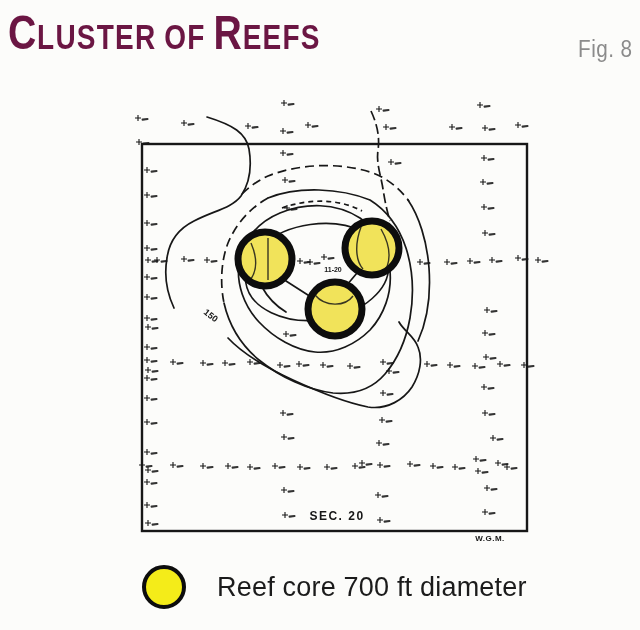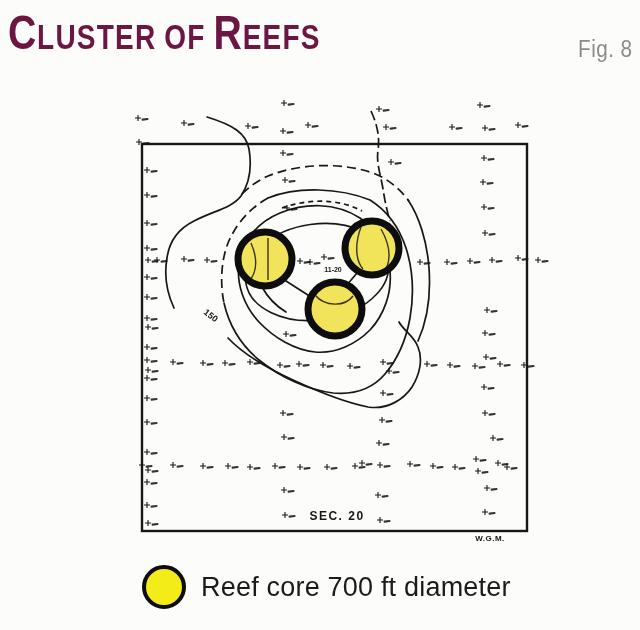--- a/index.html
+++ b/index.html
@@ -8,21 +8,21 @@
     background:#fcfcfa;font-family:"Liberation Sans",sans-serif;
   }
   .header{position:absolute;left:8px;top:8px;line-height:1;white-space:nowrap;
     transform:scaleX(.80);transform-origin:left top;}
   .header .cap{font-size:49px;font-weight:700;letter-spacing:1px;}
   .header .sc{font-size:35px;font-weight:700;letter-spacing:1.5px;}
   .header .gap{display:inline-block;width:10px;}
   .fig-label{position:absolute;right:7px;top:36px;font-size:23px;letter-spacing:.5px;
     transform:scaleX(.9);transform-origin:right top;}
   svg.map{position:absolute;left:0;top:0;}
-  .legend{position:absolute;left:142px;top:565px;display:flex;align-items:center;gap:15px;text-align:center;}
+  .legend{position:absolute;left:142px;top:565px;display:flex;align-items:center;gap:31px;text-align:center;}
   .legend .swatch{width:36px;height:36px;border-radius:50%;border:4px solid #0d0d0d;}
   .legend .lab{font-size:27px;color:#1b1b1b;letter-spacing:.2px;}
 </style>
 </head>
 <body style="background: rgb(252, 252, 250);">
 
 <div class="header" style="color: rgb(107, 22, 67);">
   <span class="cap">C</span><span class="sc">LUSTER</span><span class="gap"></span><span class="sc">OF</span><span class="gap"></span><span class="cap">R</span><span class="sc">EEFS</span>
 </div>
 

